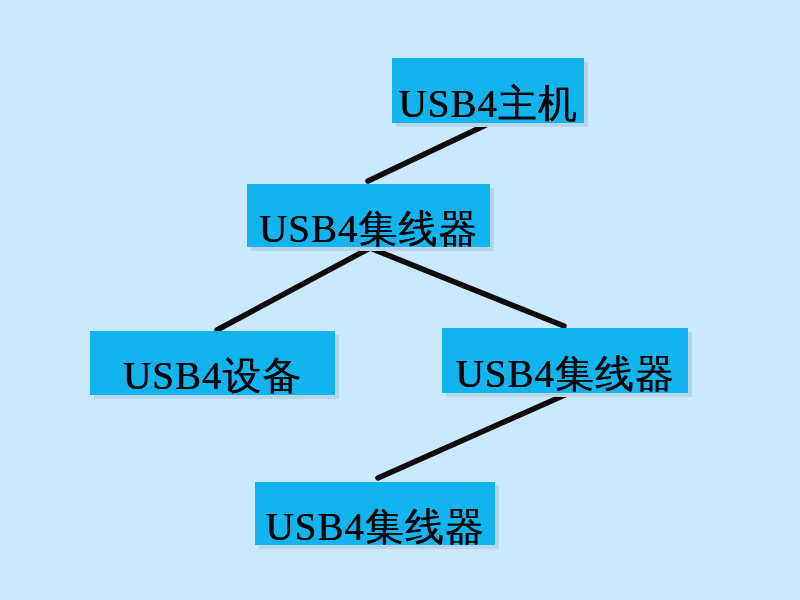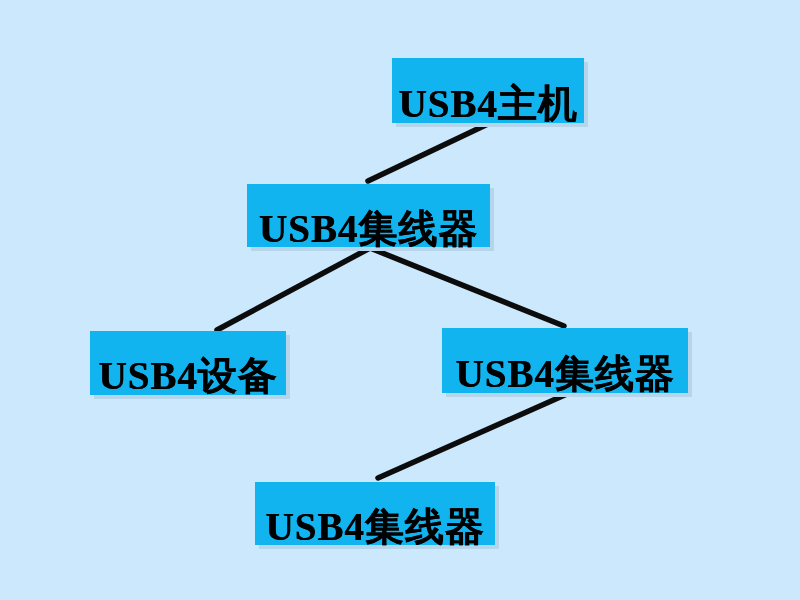--- a/index.html
+++ b/index.html
@@ -34,21 +34,21 @@
   .node {
     position: absolute;
     display: flex;
     align-items: center;
     justify-content: center;
     background: var(--box, #12b4ef);
     box-shadow: 4px 4px 0 var(--shadow, #b6d4ea);
     box-sizing: border-box;
   }
   .node span {
-    font-weight: 700;
+    font-weight: 400;
     font-size: 39px;
     color: var(--text, #000000);
     letter-spacing: 1px;
     white-space: nowrap;
     line-height: 1;
     text-shadow: 0.6px 0 0 var(--text, #000000);
     margin-top: 25px;
   }
 </style>
 </head>
@@ -61,21 +61,21 @@
       <line x1="370" y1="248" x2="564" y2="326"></line>
       <line x1="567" y1="394" x2="378" y2="478"></line>
     </svg>
 
 <div class="node" style="left: 392px; top: 58px; width: 192px; height: 65px;">
       <span>USB4主机</span>
     </div>
     <div class="node" style="left: 247px; top: 184px; width: 243px; height: 63px;">
       <span>USB4集线器</span>
     </div>
-    <div class="node" style="left: 90px; top: 331px; width: 196px; height: 64px;">
+    <div class="node" style="left: 90px; top: 331px; width: 245px; height: 64px;">
       <span>USB4设备</span>
     </div>
     <div class="node" style="left: 442px; top: 328px; width: 246px; height: 65px;">
       <span>USB4集线器</span>
     </div>
     <div class="node" style="left: 255px; top: 482px; width: 240px; height: 63px;">
       <span>USB4集线器</span>
     </div>
   </div>
 

